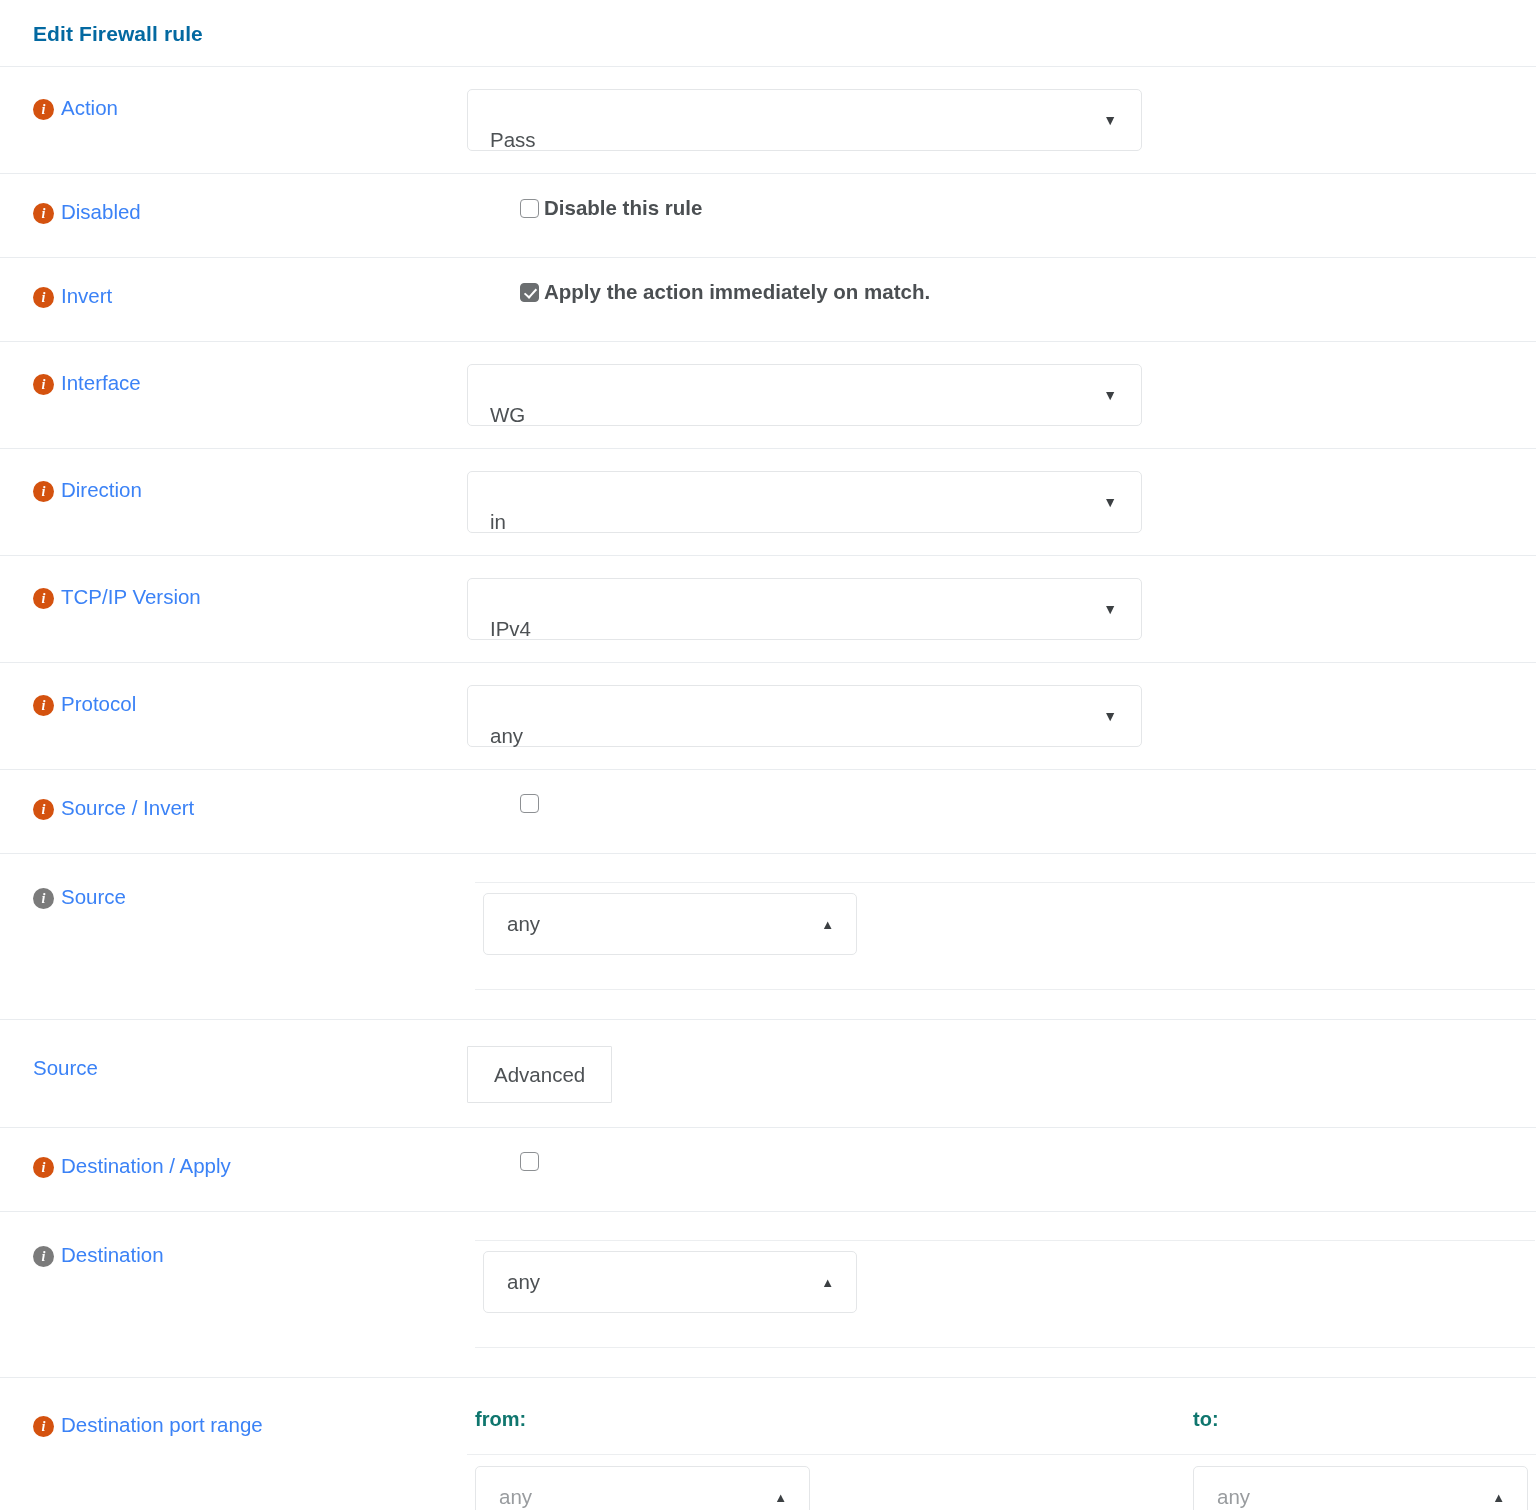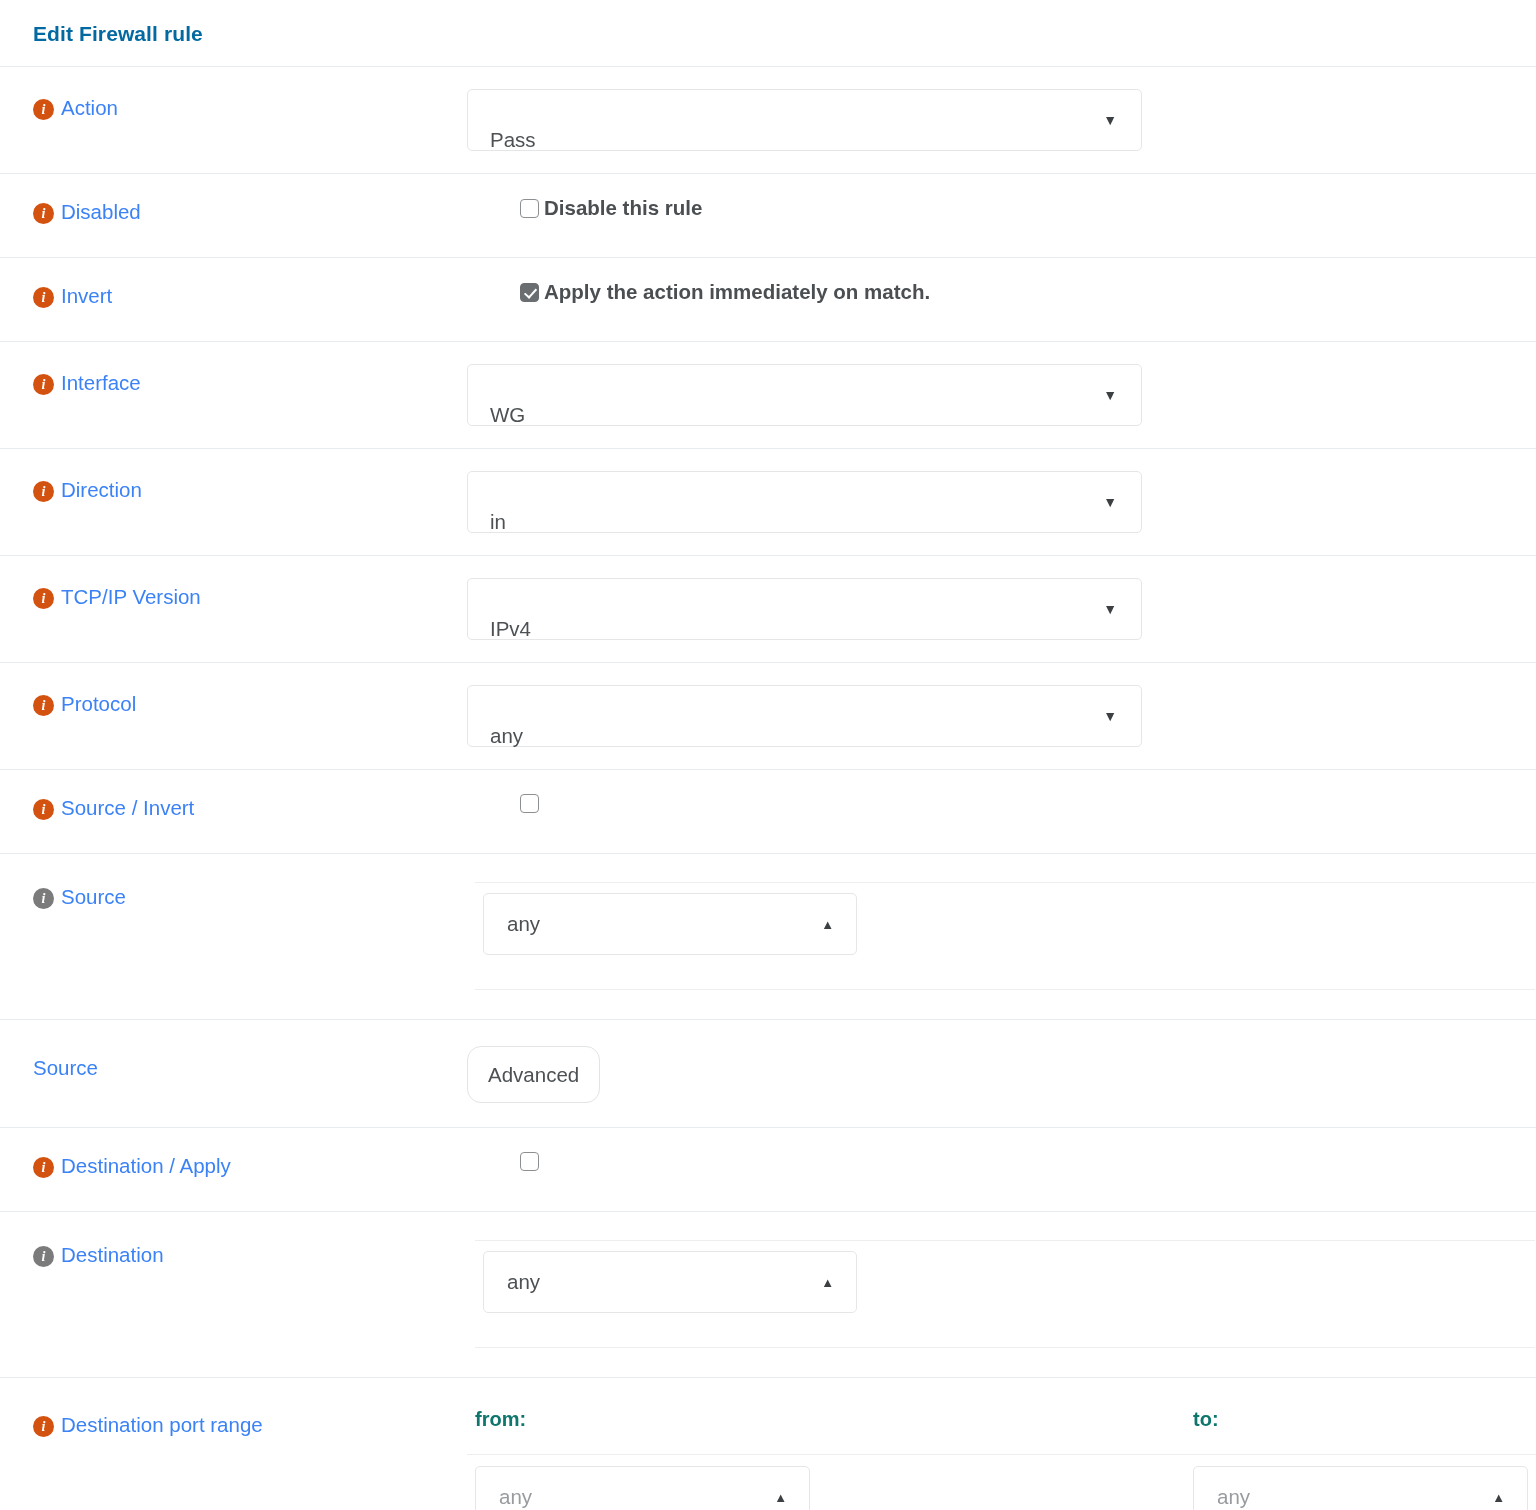--- a/index.html
+++ b/index.html
@@ -168,24 +168,24 @@
     color: #3c4043;
     line-height: 1;
     margin-right: 4px;
   }
 
   
   .btn-adv {
     position: absolute;
     left: 0; top: 26px;
     height: 57px;
-    padding: 0 20px;
+    padding: 0 26px;
     background: #fff;
     border: 1px solid #e2e4e6;
-    border-radius: 14px;
+    border-radius: 1px;
     font-size: 20.5px;
     color: #4d5154;
     font-family: "Liberation Sans", sans-serif;
     display: flex;
     align-items: center;
     cursor: pointer;
   }
 
   
   .ports { position: absolute; left: 0; top: 0; width: 1069px; display: flex; }

